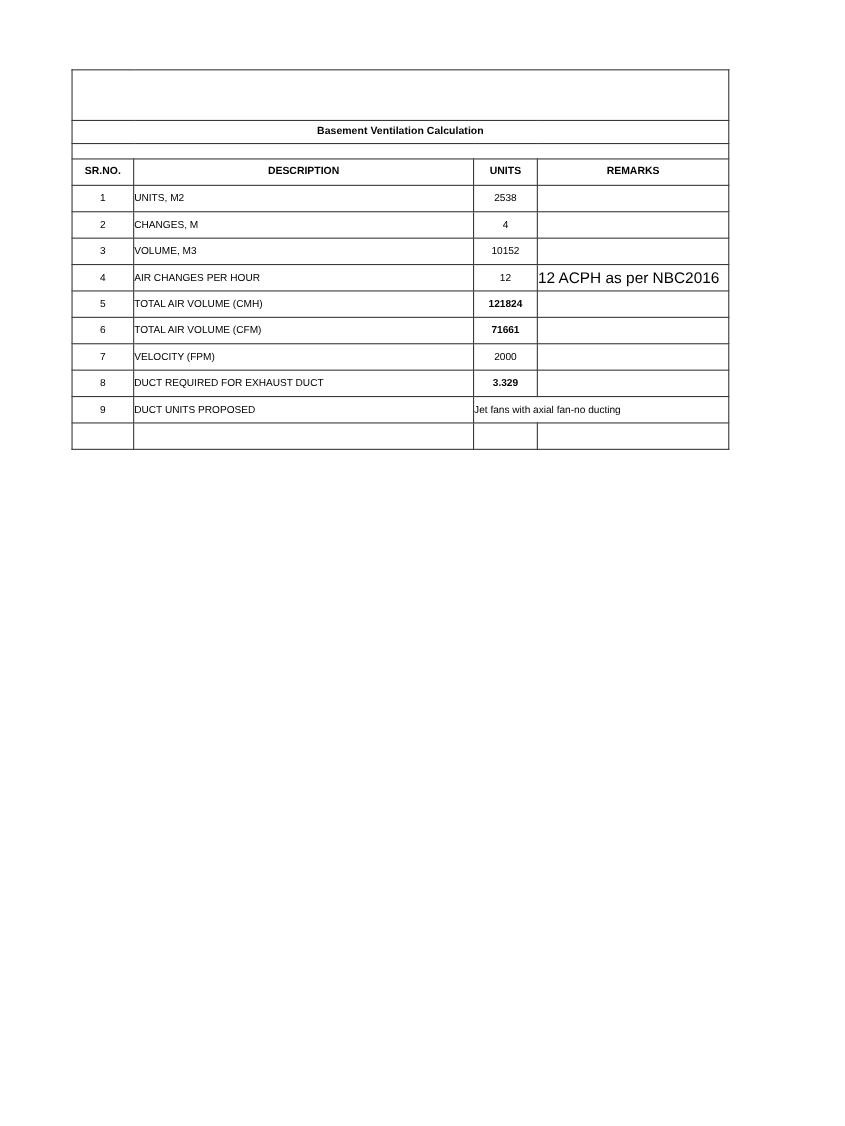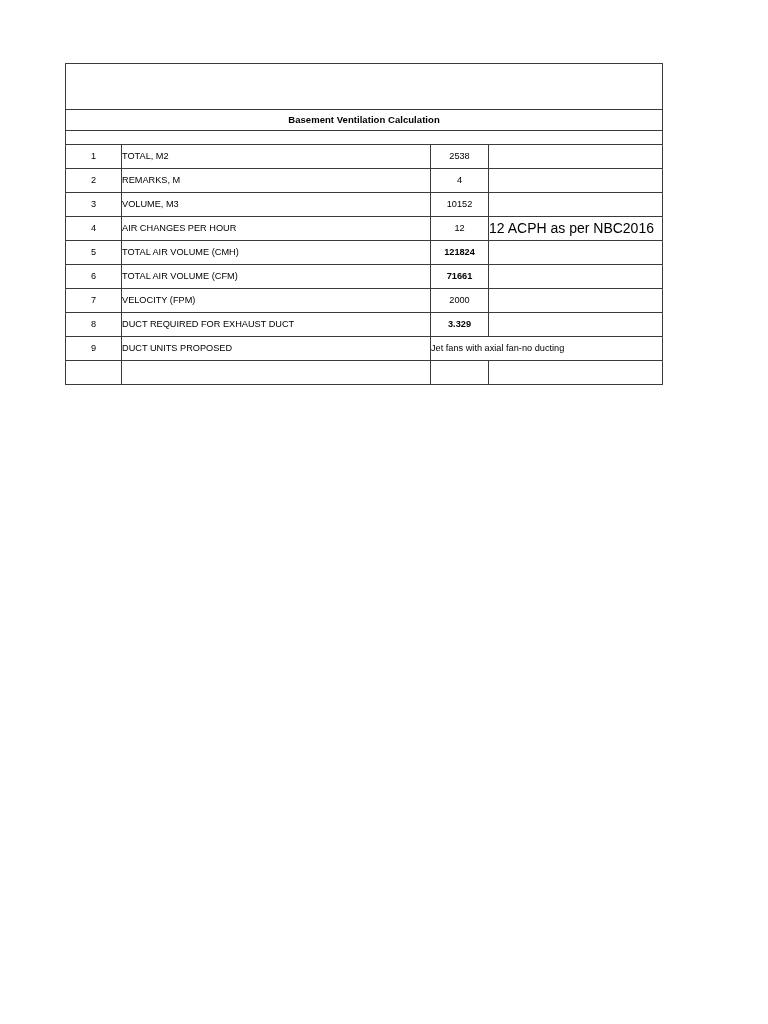--- a/index.html
+++ b/index.html
@@ -115,30 +115,36 @@
     <tbody>
       <tr class="r-blank-top">
         <td class="empty-cell" colspan="4"></td>
       </tr>
       <tr class="r-title">
         <td class="title-cell" colspan="4">Basement Ventilation Calculation</td>
       </tr>
       <tr class="r-spacer">
         <td class="empty-cell" colspan="4"></td>
       </tr>
+      <tr class="r-head">
+        <td class="head-cell">SR.NO.</td>
+        <td class="head-cell">DESCRIPTION</td>
+        <td class="head-cell">UNITS</td>
+        <td class="head-cell">REMARKS</td>
+      </tr>
 
       <tr class="r-data">
         <td class="sr-cell">1</td>
-        <td class="desc-cell">TOTAL, M2</td>
+        <td class="desc-cell">UNITS, M2</td>
         <td class="units-cell">2538</td>
         <td class="remarks-cell"></td>
       </tr>
       <tr class="r-data">
         <td class="sr-cell">2</td>
-        <td class="desc-cell">REMARKS, M</td>
+        <td class="desc-cell">CHANGES, M</td>
         <td class="units-cell">4</td>
         <td class="remarks-cell"></td>
       </tr>
       <tr class="r-data">
         <td class="sr-cell">3</td>
         <td class="desc-cell">VOLUME, M3</td>
         <td class="units-cell">10152</td>
         <td class="remarks-cell"></td>
       </tr>
       <tr class="r-data">

